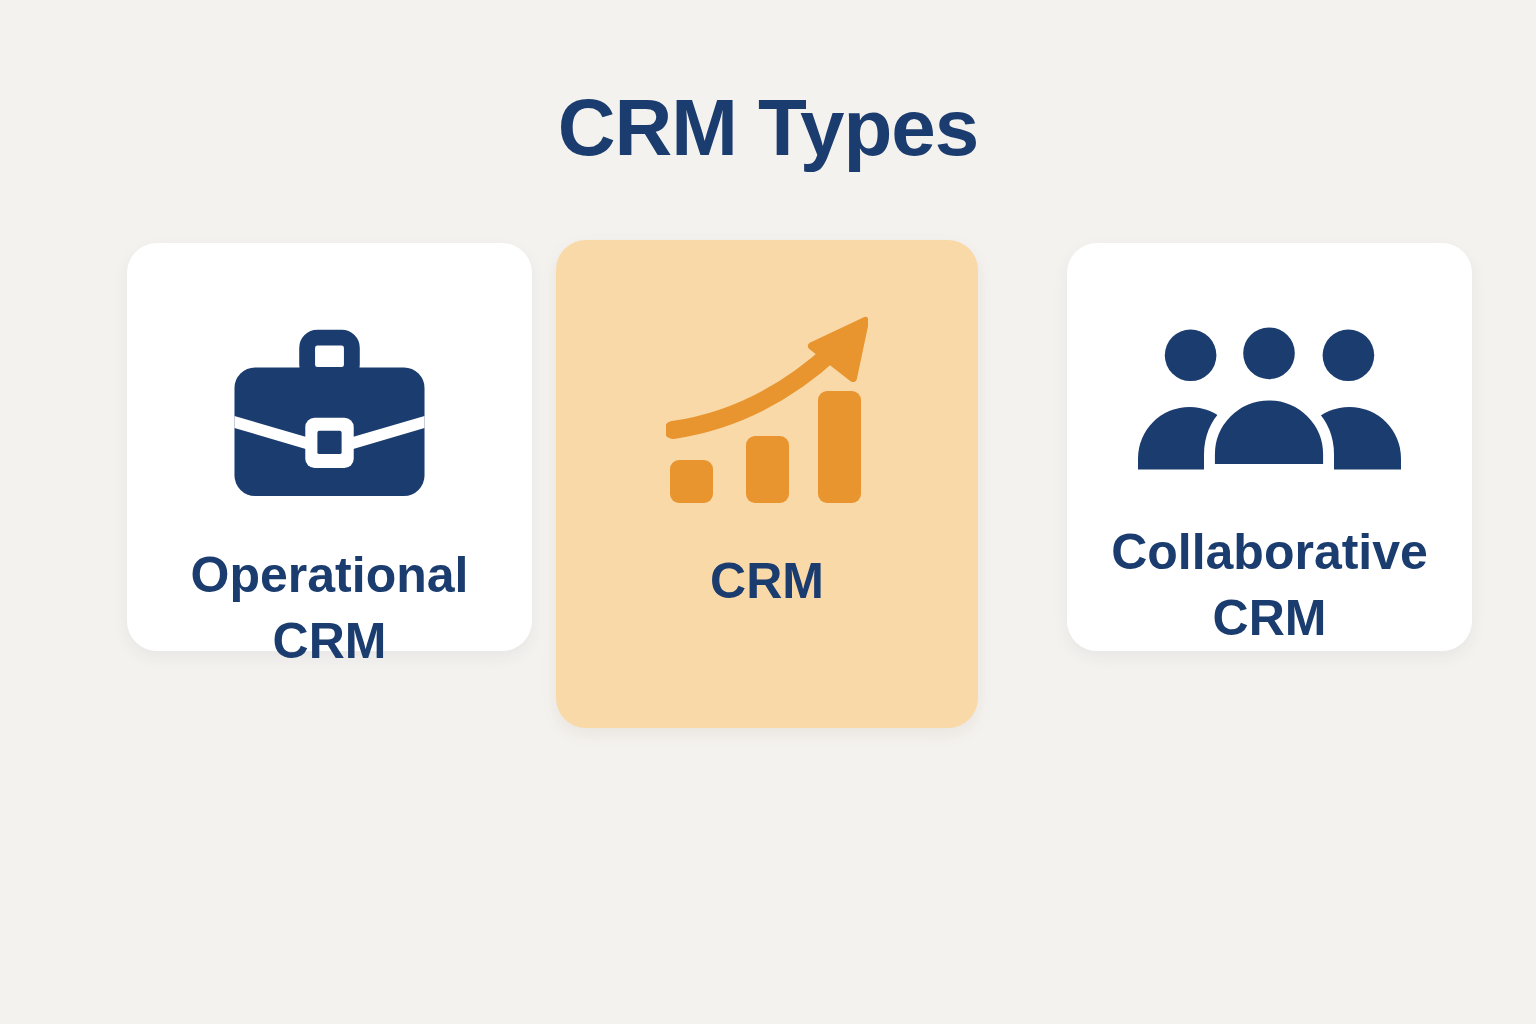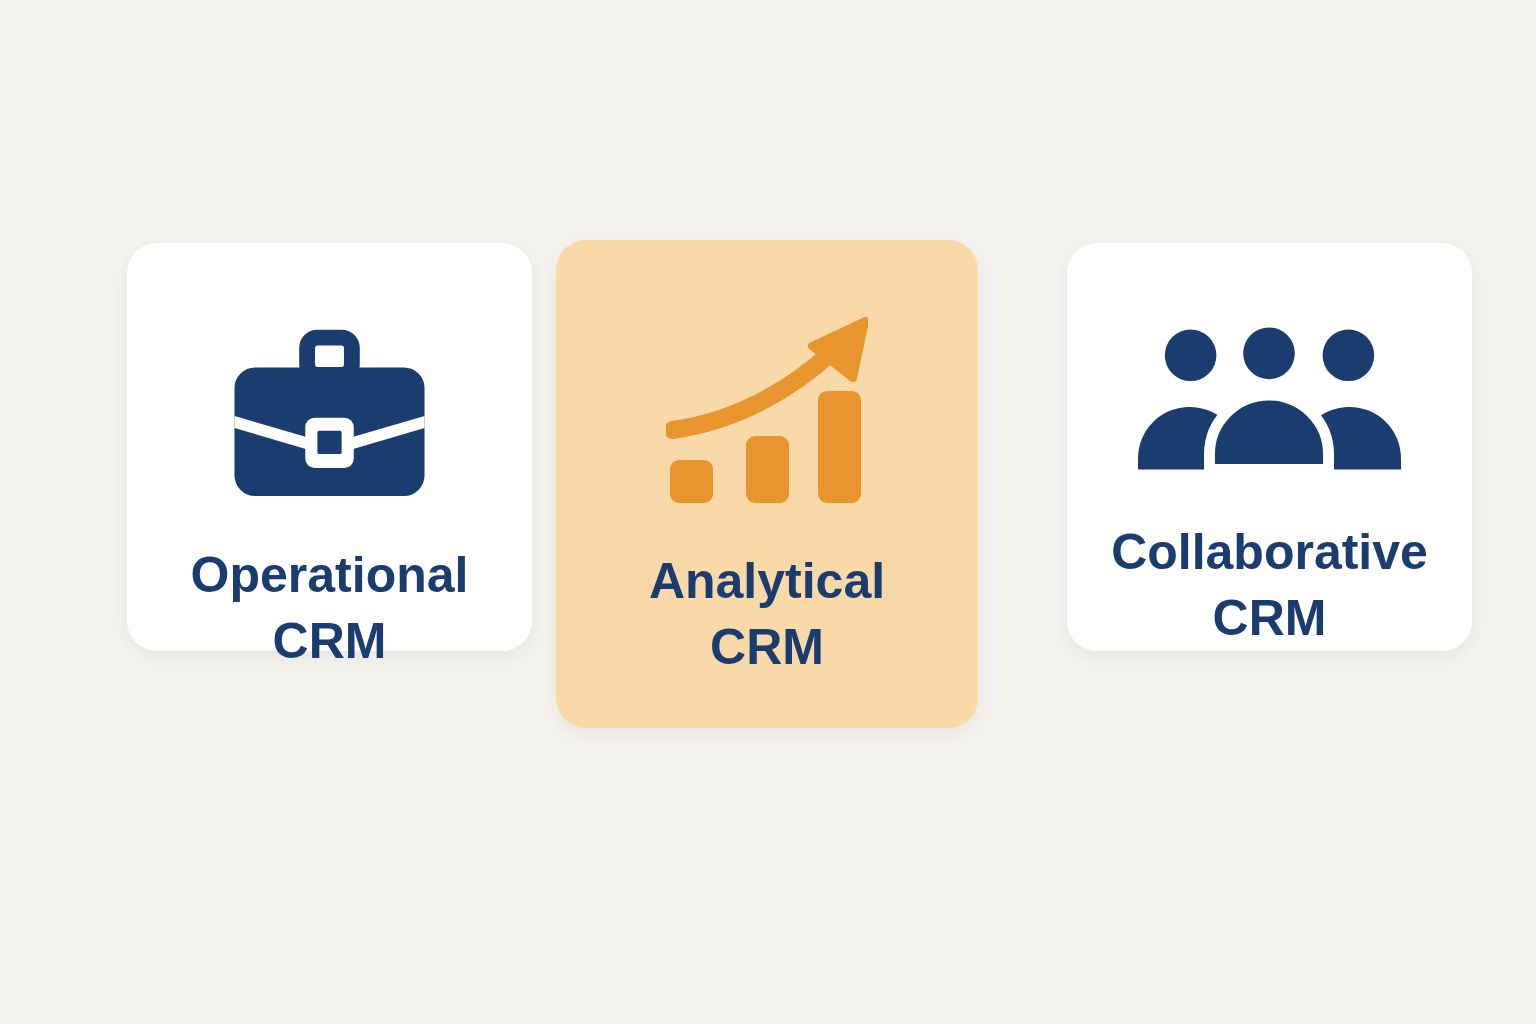--- a/index.html
+++ b/index.html
@@ -105,20 +105,21 @@
     font-weight: 700;
     color: var(--workflow-text);
     letter-spacing: 0.5px;
   }
 </style>
 </head>
 <body>
 
 <div class="canvas">
 
+  <div class="page-title">CRM Types</div>
 
   <div class="card card-1">
     <div class="icon-wrap">
       <svg width="205" height="177" viewBox="0 0 220 190" aria-hidden="true">
         <rect class="i-navy-st" x="86" y="20" width="48" height="40" rx="11" stroke-width="17"></rect>
         <rect class="i-navy" x="8" y="52" width="204" height="138" rx="22"></rect>
         <path class="i-white" d="M8,104 L110,134 L212,104 L212,117 L110,147 L8,117 Z"></path>
         <rect class="i-white" x="84" y="106" width="52" height="54" rx="10"></rect>
         <rect class="i-navy" x="97" y="120" width="26" height="25" rx="2"></rect>
       </svg>
@@ -133,21 +134,20 @@
     <div class="icon-wrap">
       <svg width="202" height="187" viewBox="0 0 202 187" aria-hidden="true">
         <rect class="i-orange" x="4" y="144" width="43" height="43" rx="9"></rect>
         <rect class="i-orange" x="80" y="120" width="43" height="67" rx="9"></rect>
         <rect class="i-orange" x="152" y="75" width="43" height="112" rx="9"></rect>
         <path class="i-orange-st" d="M7,114 C62,106 116,82 168,34" stroke-width="18" stroke-linecap="round"></path>
         <path class="i-orange" d="M146,30 L199,5 L187,62 Z" stroke="var(--orange, #e8952f)" stroke-width="8" stroke-linejoin="round"></path>
       </svg>
     </div>
     <div class="card-label">
-      <span>Analytical</span>
       <span>CRM</span>
     </div>
   </div>
 
   <div class="card card-3">
     <div class="icon-wrap">
       <svg width="263" height="148" viewBox="0 0 265 148" aria-hidden="true">
         <circle class="i-navy" cx="53" cy="33" r="26"></circle>
         <circle class="i-navy" cx="212" cy="33" r="26"></circle>
         <path class="i-navy" d="M0,148 V137 A52,52 0 0 1 104,137 V148 Z"></path>

